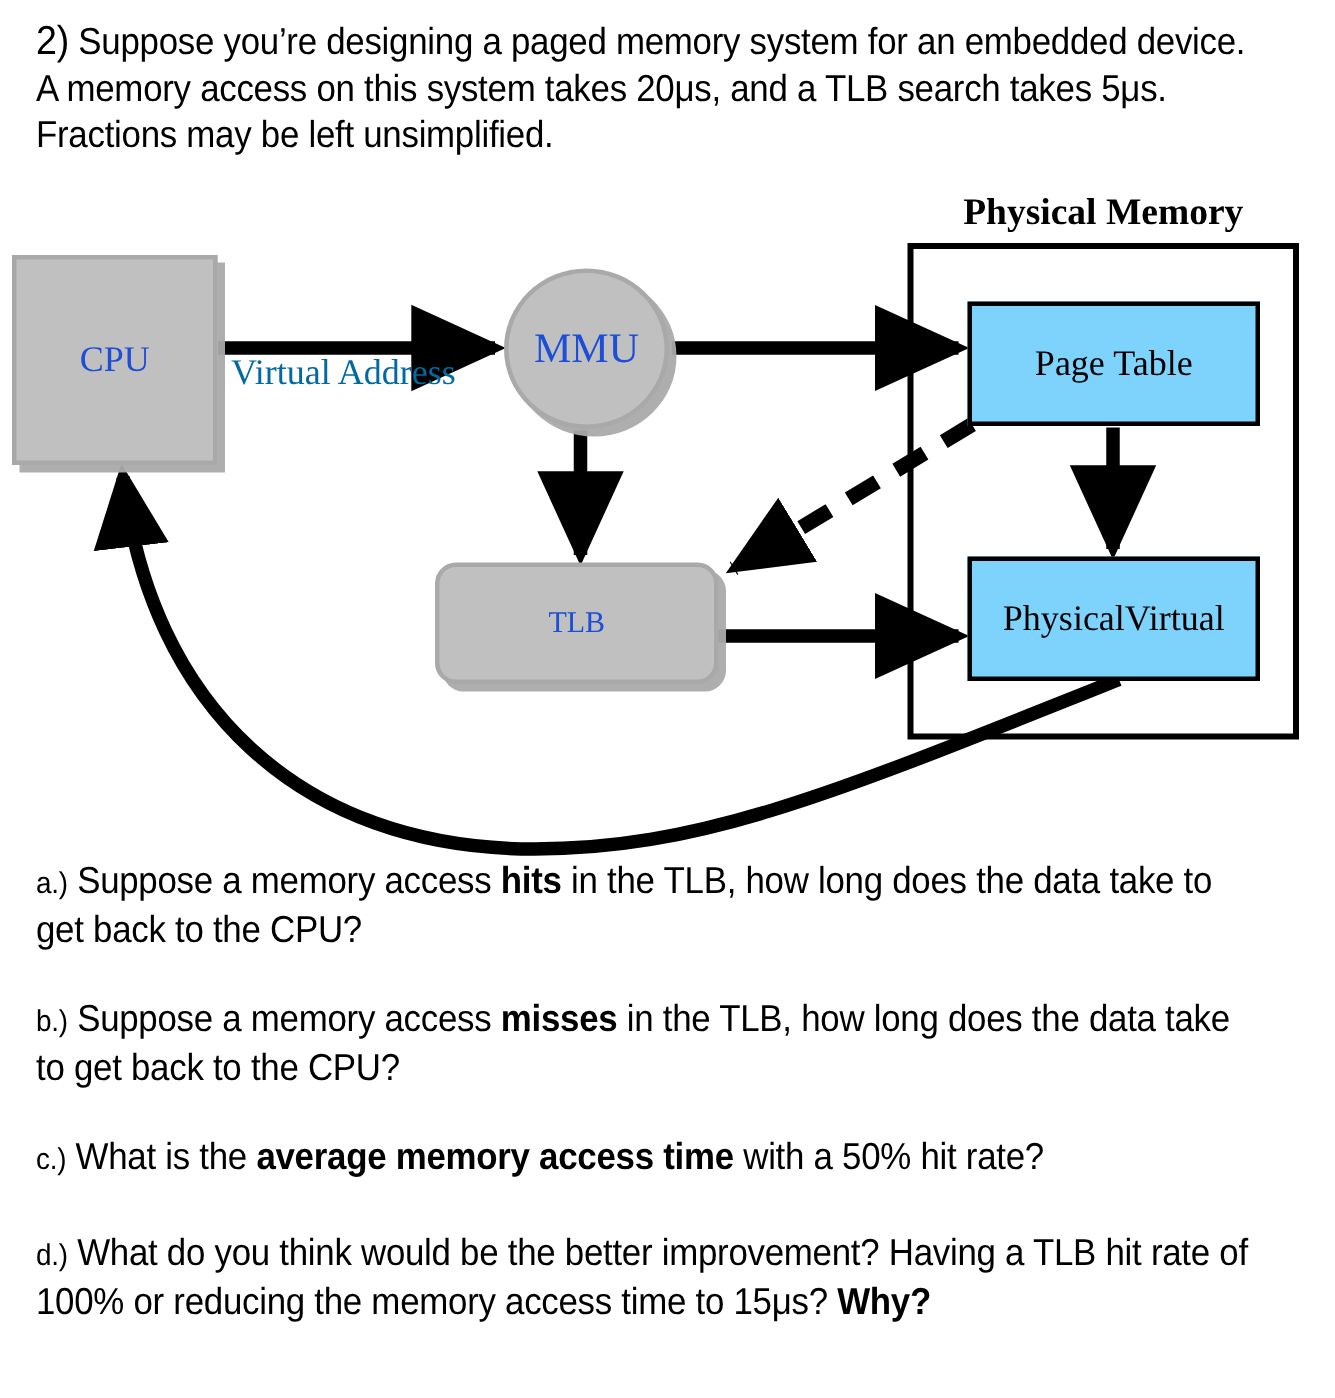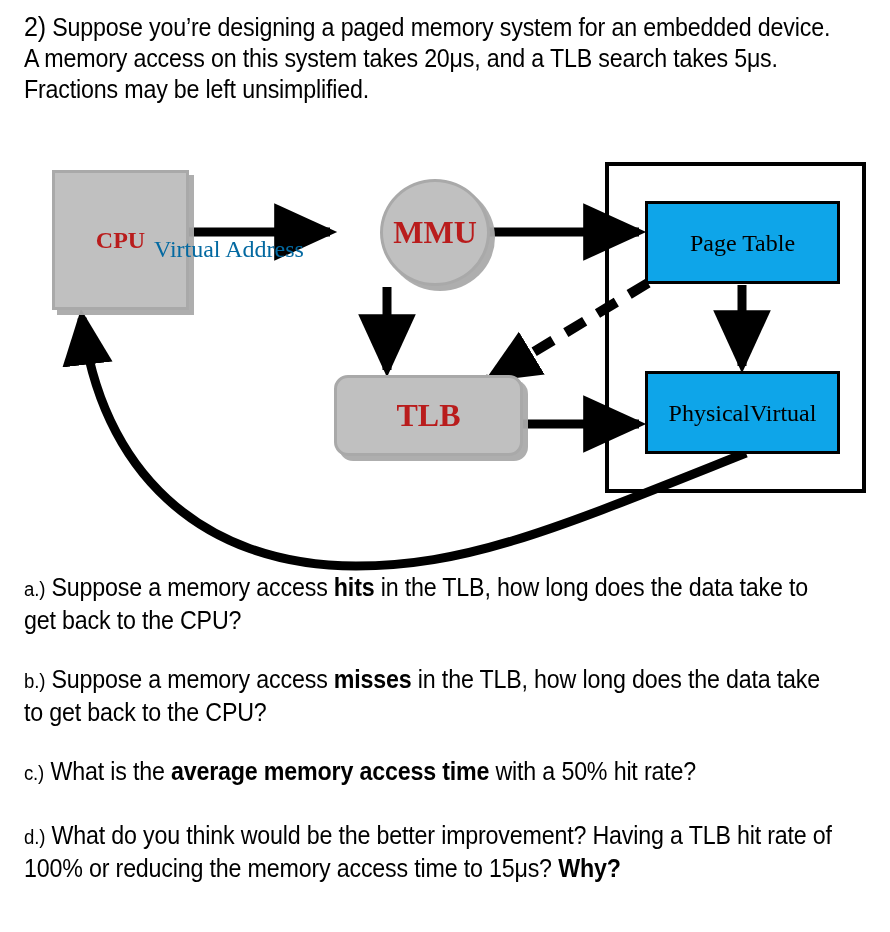--- a/index.html
+++ b/index.html
@@ -60,46 +60,45 @@
   .node {
     position: absolute;
     background: #c0c0c0;
     border: 3px solid #a9a9a9;
     box-shadow: 5px 5px 0 0 rgba(170,170,170,0.95);
     box-sizing: border-box;
     display: flex;
     align-items: center;
     justify-content: center;
     font-family: "Liberation Serif", serif;
-    font-weight: bold;
-    color: #b91c1c;
-    margin-left: 44px;
+    font-weight: normal;
+    color: #1d4ed8;
   }
   #node-cpu {
     left: 8px; top: 170px;
     width: 137px; height: 140px;
     font-size: 24px;
   }
   #node-mmu {
     left: 336px; top: 179px;
     width: 110px; height: 107px;
     border-radius: 50%;
-    font-size: 32px;
+    font-size: 28px;
   }
   #node-tlb {
     left: 290px; top: 375px;
     width: 189px; height: 81px;
     border-radius: 14px;
-    font-size: 32px;
+    font-size: 20px;
   }
 
   
   .wbox {
     position: absolute;
-    background: #0ea5e9;
+    background: #7dd3fc;
     border: 3px solid #000000;
     box-sizing: border-box;
     display: flex;
     align-items: center;
     justify-content: center;
     text-align: center;
     font-family: "Liberation Serif", serif;
     font-weight: normal;
     font-size: 24px;
     line-height: 30px;
@@ -175,20 +174,21 @@
 
     <line x1="742" y1="285" x2="742" y2="366" stroke="#000000" stroke-width="9" marker-end="url(#ah)"></line>
 
     <line x1="479" y1="424" x2="639" y2="424" stroke="#000000" stroke-width="9" marker-end="url(#ah)"></line>
 
     <line x1="648" y1="283" x2="489" y2="379" stroke="#000000" stroke-width="10" stroke-dasharray="22,15" marker-end="url(#ahd)"></line>
 
     <path d="M 746,453 C 560,527 470,566 356,566 C 200,566 100,470 82,318" fill="none" stroke="#000000" stroke-width="9" marker-end="url(#ahc)"></path>
   </svg>
 
+  <div id="label-physical-memory">Physical Memory</div>
   <div id="frame-physical-memory"></div>
 
   <div class="node" id="node-cpu">CPU</div>
   <div class="node" id="node-mmu">MMU</div>
   <div class="node" id="node-tlb">TLB</div>
 
   <div class="wbox" id="box-page-table">Page Table</div>
   <div class="wbox" id="box-physical-address">
     <span>Physical</span>
       <br>

